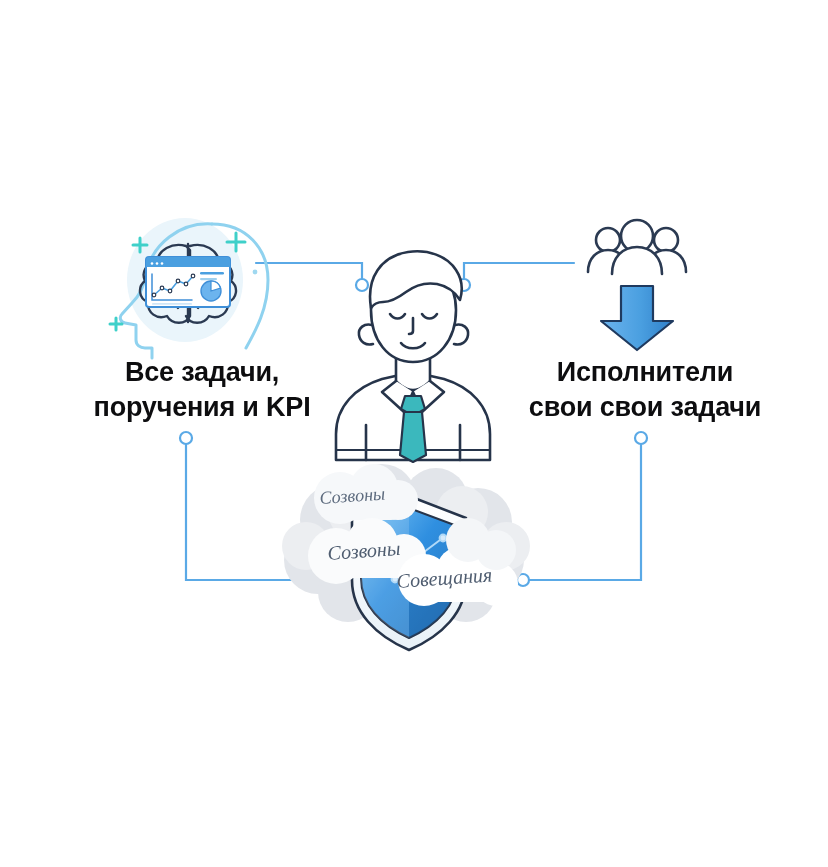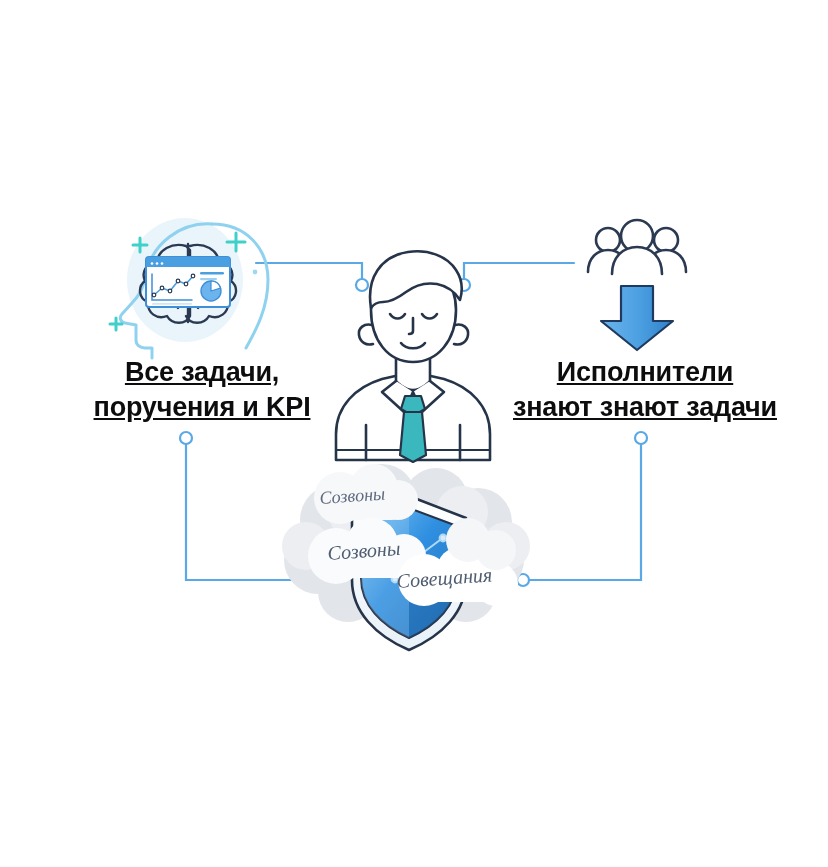--- a/index.html
+++ b/index.html
@@ -27,21 +27,20 @@
   }
   .node-label {
     position: absolute;
     text-align: center;
     color: #0d0d0f;
     font-weight: 700;
     font-size: 27px;
     line-height: 1.28;
     letter-spacing: -0.2px;
     white-space: pre-line;
-    text-decoration: underline;
   }
   #label-left {
     left: 42px;
     top: 355px;
     width: 320px;
   }
   #label-right {
     left: 480px;
     top: 355px;
     width: 330px;
@@ -273,15 +272,15 @@
     </g>
 
     <text x="320" y="504" transform="rotate(-4 320 504)" font-family="'Liberation Serif', serif" font-style="italic" font-size="18" fill="#5d6b7e">Созвоны</text>
     <text x="328" y="560" transform="rotate(-4 328 560)" font-family="'Liberation Serif', serif" font-style="italic" font-size="20" fill="#4f5d70">Созвоны</text>
     <text x="397" y="588" transform="rotate(-4 397 588)" font-family="'Liberation Serif', serif" font-style="italic" font-size="20" fill="#4f5d70">Совещания</text>
   </svg>
 
   <div class="node-label" id="label-left">Все задачи,
 поручения и KPI</div>
   <div class="node-label" id="label-right">Исполнители
-знают знают задачи</div>
+свои свои задачи</div>
 
 </div>
 
 </body></html>

